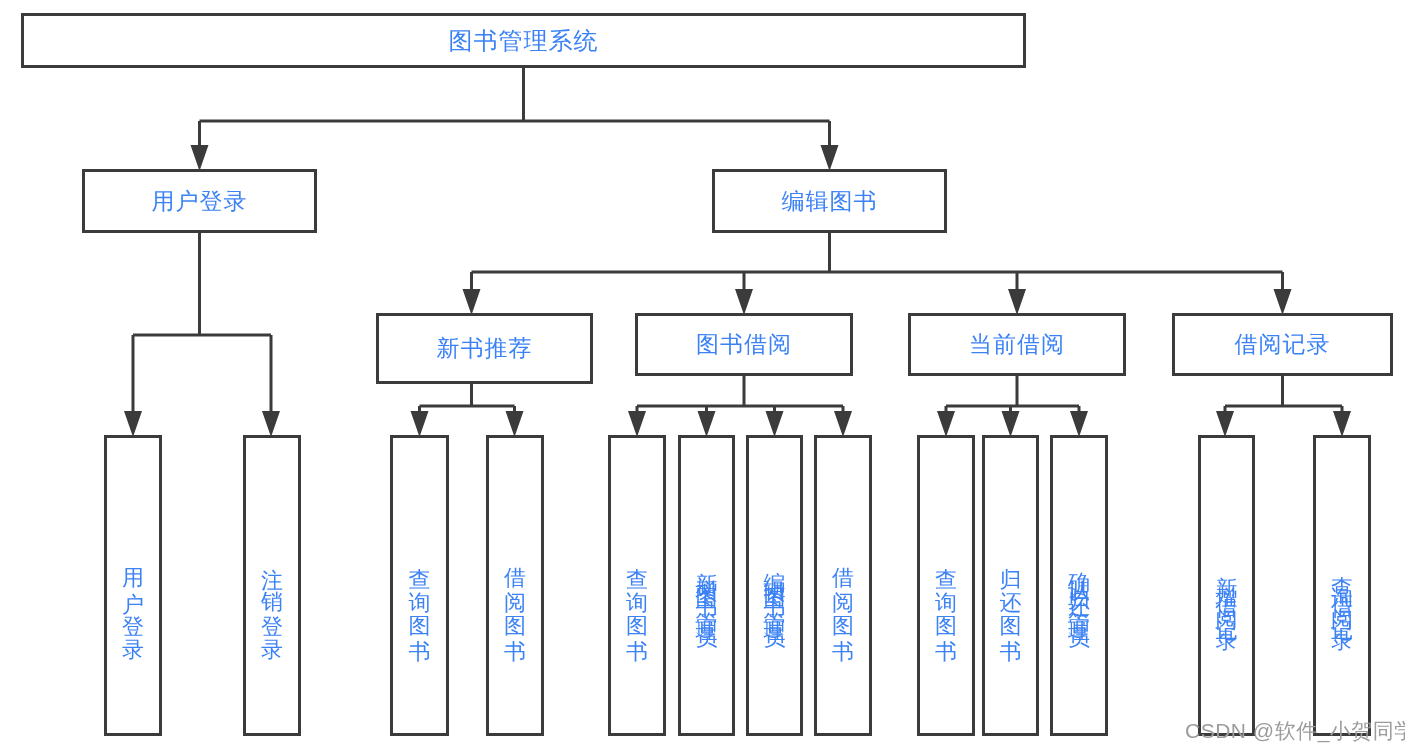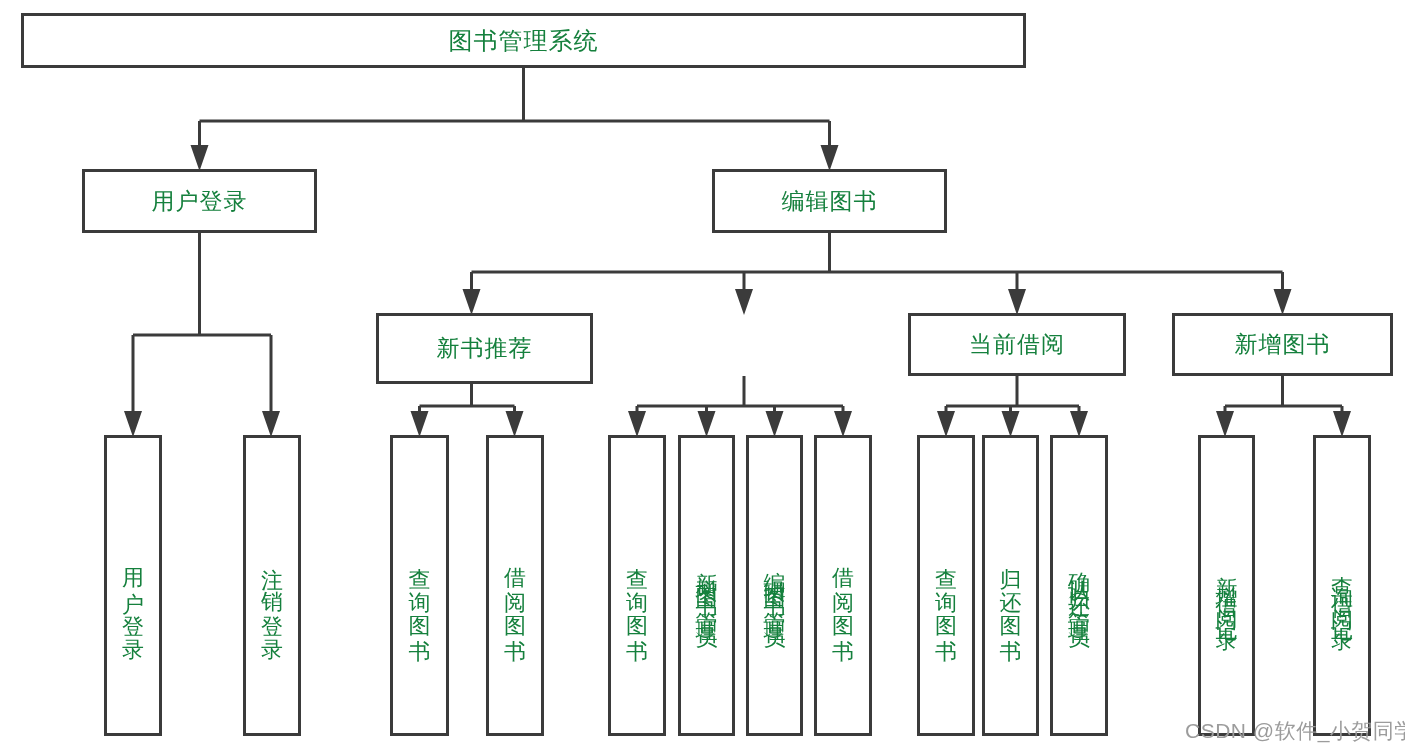--- a/index.html
+++ b/index.html
@@ -10,21 +10,21 @@
     font-family:"Liberation Sans", sans-serif;
     overflow:hidden;
   }
   .stage svg{position:absolute;left:0;top:0;}
   .box{
     position:absolute;
     box-sizing:border-box;
     background:#ffffff;
     border:3px solid #3b3b3b;
     display:flex;align-items:center;justify-content:center;
-    color:#15803d;
+    color:#3b82f6;
     z-index:2;
   }
   .hbox span{font-size:23px;letter-spacing:1px;white-space:nowrap;}
   .root span{font-size:24px;letter-spacing:1px;}
   .vbox span{
     writing-mode:vertical-rl;
     text-orientation:mixed;
     font-size:22px;
     line-height:1;
     white-space:nowrap;
@@ -71,25 +71,28 @@
   <div class="box hbox" style="left:82px;top:169px;width:235px;height:64px;">
     <span>用户登录</span>
   </div>
   <div class="box hbox" style="left:712px;top:169px;width:235px;height:64px;">
     <span>编辑图书</span>
   </div>
 
   <div class="box hbox" style="left:376px;top:313px;width:217px;height:71px;">
     <span>新书推荐</span>
   </div>
+  <div class="box hbox" style="left:635px;top:313px;width:218px;height:63px;">
+    <span>图书借阅</span>
+  </div>
   <div class="box hbox" style="left:908px;top:313px;width:218px;height:63px;justify-content:center;">
     <span>当前借阅</span>
   </div>
   <div class="box hbox" style="left:1172px;top:313px;width:221px;height:63px;">
-    <span>新增图书</span>
+    <span>借阅记录</span>
   </div>
 
   <div class="box vbox ls4" style="left:104px;top:435px;width:58px;height:301px;">
     <span>用户登录</span>
   </div>
   <div class="box vbox ls4" style="left:243px;top:435px;width:58px;height:301px;">
     <span>注销登录</span>
   </div>
 
   <div class="box vbox ls4" style="left:390px;top:435px;width:59px;height:301px;">

